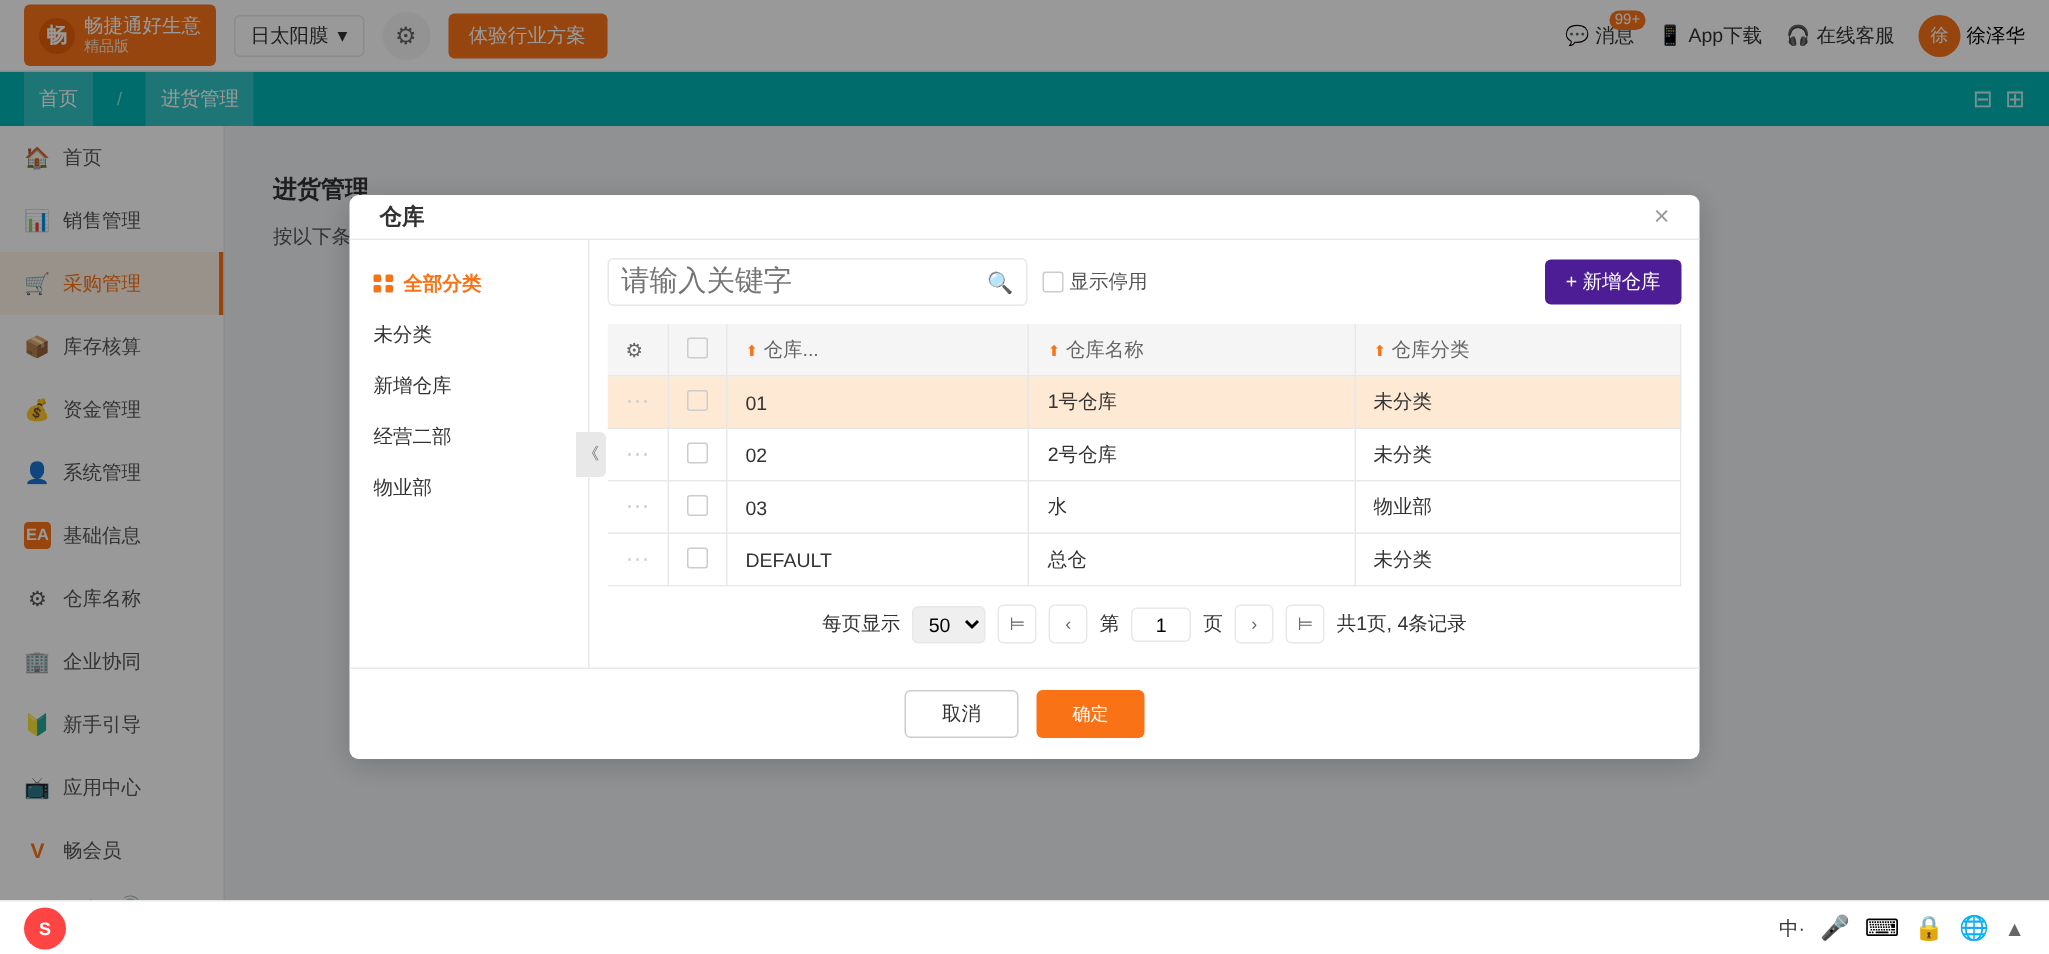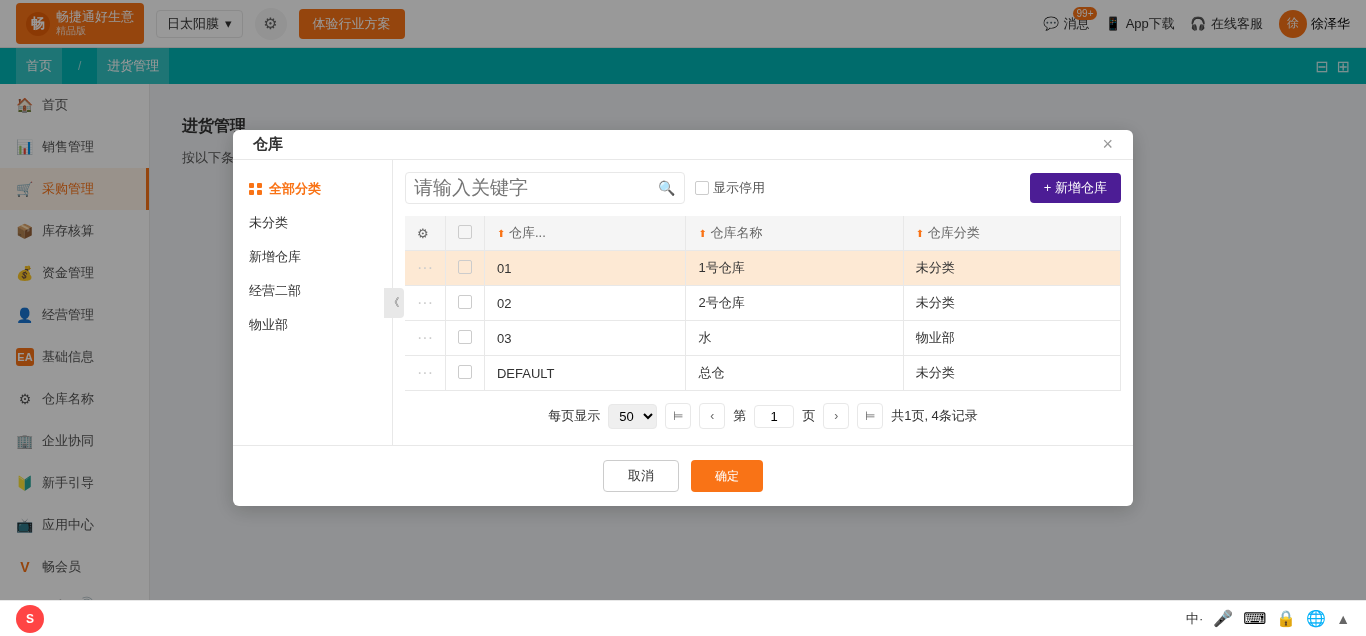--- a/index.html
+++ b/index.html
@@ -166,21 +166,21 @@
     <div class="sidebar-item">
       <span class="sidebar-icon">📦</span>
       <span>库存核算</span>
     </div>
     <div class="sidebar-item">
       <span class="sidebar-icon">💰</span>
       <span>资金管理</span>
     </div>
     <div class="sidebar-item">
       <span class="sidebar-icon">👤</span>
-      <span>经营管理</span>
+      <span>系统管理</span>
     </div>
     <div class="sidebar-item">
       <span class="sidebar-icon" style="background:#f97316;color:#fff;border-radius:3px;font-size:11px;font-weight:bold;width:18px;height:18px;">EA</span>
       <span>基础信息</span>
     </div>
     <div class="sidebar-item">
       <span class="sidebar-icon">⚙</span>
       <span>仓库名称</span>
     </div>
     <div class="sidebar-item">

